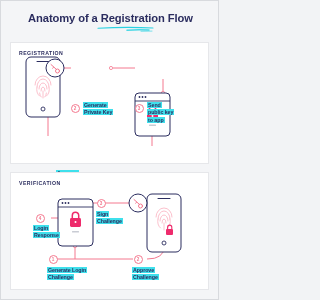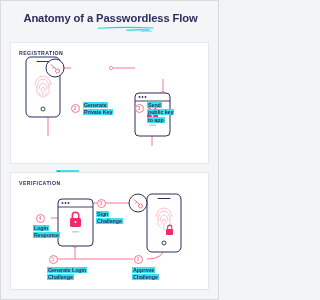--- a/index.html
+++ b/index.html
@@ -52,21 +52,21 @@
     line-height:8px;text-align:center;
     box-sizing:border-box;
   }
 </style>
 </head>
 <body>
 
 <div class="page">
 
   <div class="title">
-    <span>Anatomy of a Passwordless Flow</span>
+    <span>Anatomy of a Registration Flow</span>
   </div>
   <svg class="title-underline" viewBox="0 0 60 6">
     <path d="M1 2.2 Q30 0.6 56 2.0" stroke="#2ad2e2" stroke-width="1.1" fill="none" stroke-linecap="round"></path>
     <path d="M30 4.2 Q40 3.4 52 4.0" stroke="#2ad2e2" stroke-width="1.5" fill="none" stroke-linecap="round" opacity=".85"></path>
     <path d="M44 5.3 L55 5.1" stroke="#2ad2e2" stroke-width="1" fill="none" stroke-linecap="round" opacity=".6"></path>
   </svg>
 
   <div class="card" id="card-registration">
     <div class="section-label">REGISTRATION</div>
 

